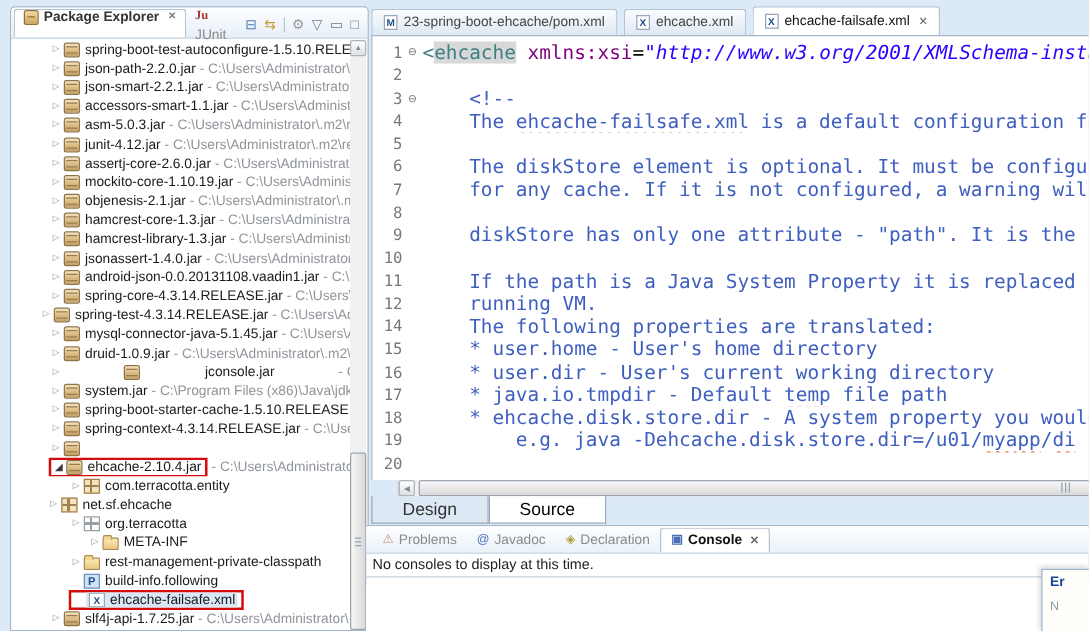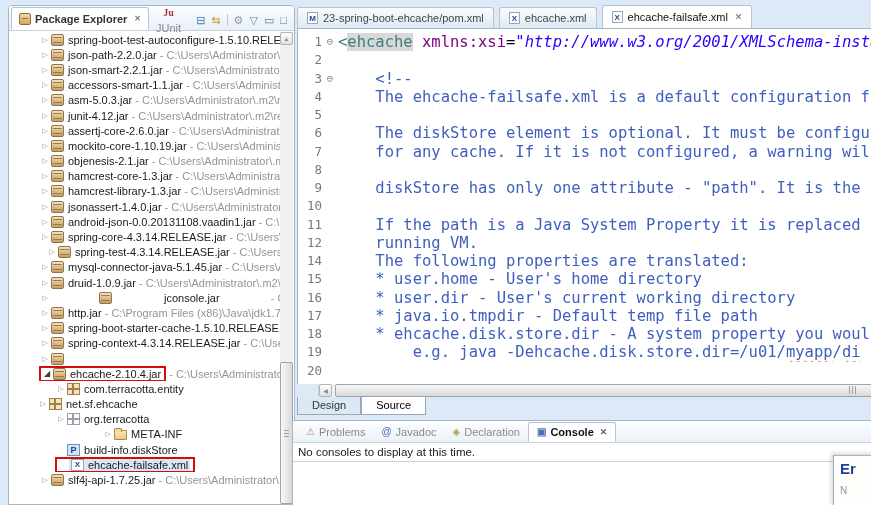--- a/index.html
+++ b/index.html
@@ -5,21 +5,21 @@
   * { margin:0; padding:0; box-sizing:border-box; }
   html,body { width:871px; height:505px; overflow:hidden; }
   body { background:#dce9f6; font-family:"Liberation Sans", sans-serif; position:relative; }
 
   
   .view { position:absolute; }
   .explorer { left:8px; top:5px; width:287px; height:500px; background:#fff;
               border:1px solid #a6b6c6; border-radius:4px 4px 0 0; overflow:hidden; }
   .vheader { height:25px; background:linear-gradient(180deg,#fdfeff,#e7eff8);
              border-bottom:1px solid #c4d2e0; display:flex; align-items:flex-end; padding:0 4px 0 2px; }
-  .vtab { display:flex; align-items:center; gap:4px; height:23px; padding:0 7px;
+  .vtab { display:flex; gap:4px; height:23px; padding:0 7px;
           font-size:11px; color:#333; border-radius:3px 3px 0 0;margin-top:12px; }
   .vtab.active { background:#fff; border:1px solid #b6c4d2; border-bottom:1px solid #fff; font-weight:bold; }
   .vtab.junit { color:#8a8a8a;flex-direction:column; }
   .tclose { font-size:8px; color:#777; margin-left:3px; }
   .pe-icon { width:12px; height:12px; display:inline-block; position:relative;
              background:linear-gradient(180deg,#f0d9a4,#cfa75e); border:1px solid #8f6f3e; border-radius:2px; }
   .pe-icon::before { content:""; position:absolute; left:2px; right:2px; top:4px; height:1px; background:#8f6f3e; }
   .ju { font-weight:bold; font-size:10px; color:#a03535; font-family:"Liberation Serif",serif; }
   .toolbar { margin-left:auto; display:flex; align-items:center; gap:6px; padding-right:3px; padding-bottom:4px; }
   .tbi { font-size:11px; line-height:11px; cursor:default; }
@@ -94,39 +94,39 @@
 
   .hscroll { position:absolute; left:21px; right:0; bottom:21px; height:13px; background:#f1f1f1;
              display:flex; border-left:1px solid #d0d0d0; }
   .htrack { position:relative; flex:1; overflow:hidden; }
   .hthumb { position:absolute; top:0; bottom:0; left:3px; width:140%;
             background:linear-gradient(180deg,#f8f8f8,#d9d9d9); border:1px solid #9aa4ae; border-radius:2px; }
   .hgrip { position:absolute; right:18px; top:2px; width:1px; height:8px; background:#98a0a8;
            box-shadow:3px 0 0 #98a0a8, -3px 0 0 #98a0a8; }
 
   .subtabs { position:absolute; left:0; right:0; bottom:0; height:21px; display:flex; align-items:flex-start; }
-  .stab { font-size:11px; color:#333; padding:2px 14px 3px; background:#dce8f4;
+  .stab { font-size:14px; color:#333; padding:2px 24px 3px; background:#dce8f4;
           border:1px solid #98a8b8; border-top:none; }
   .stab.active { background:#fff; color:#000; }
 
   
   .console-view { position:absolute; left:292px; top:420px; right:0; bottom:0; background:#fff;
                   border:1px solid #a6b6c6; border-right:none; border-bottom:none; border-radius:3px 0 0 0; }
   .ctabs { height:22px; background:linear-gradient(180deg,#fdfeff,#eaf1f8); border-bottom:1px solid #c4d2e0;
            display:flex; align-items:flex-end; padding-left:5px; }
   .ctab { display:flex; align-items:center; gap:4px; height:20px; padding:0 8px; font-size:11px; color:#8a8a8a; }
   .ctab.active { background:#fff; border:1px solid #b6c4d2; border-bottom:1px solid #fff;
                  border-radius:3px 3px 0 0; color:#111; font-weight:bold; }
   .cico { font-size:10px; line-height:10px; }
   .cmsg { font-size:11.5px; color:#222; padding:3px 0 3px 5px; border-bottom:1px solid #c8d2dc; }
   .carea { position:absolute; left:0; right:0; bottom:0; top:47px; background:#fff; }
 
   .popup { position:absolute; right:-2px; bottom:-2px; width:40px; height:52px; background:#fffefa;
            border:1px solid #9ab4cc; box-shadow:-2px -2px 4px rgba(0,0,0,.15); padding:4px 0 0 6px; }
-  .ptitle { font-size:15px; font-weight:bold; color:#17459c; }
+  .ptitle { font-size:11px; font-weight:bold; color:#17459c; }
   .pbody { font-size:10px; color:#8899aa; margin-top:8px; }
 </style>
 </head>
 <body>
 
 <div class="workbench">
 
   <section class="view explorer">
     <div class="vheader">
       <div class="vtab active">
@@ -225,21 +225,21 @@
           <span class="ic ic-jar"></span>
           <span class="tname">android-json-0.0.20131108.vaadin1.jar</span>
           <span class="tpath">&nbsp;- C:\Use</span>
         </div>
         <div class="trow" style="padding-left: 30px;">
           <span class="expander">▷</span>
           <span class="ic ic-jar"></span>
           <span class="tname">spring-core-4.3.14.RELEASE.jar</span>
           <span class="tpath">&nbsp;- C:\Users\Adm</span>
         </div>
-        <div class="trow" style="padding-left: 37px;">
+        <div class="trow" style="padding-left: 22px;">
           <span class="expander">▷</span>
           <span class="ic ic-jar"></span>
           <span class="tname">spring-test-4.3.14.RELEASE.jar</span>
           <span class="tpath">&nbsp;- C:\Users\Admi</span>
         </div>
         <div class="trow" style="padding-left: 30px;">
           <span class="expander">▷</span>
           <span class="ic ic-jar"></span>
           <span class="tname">mysql-connector-java-5.1.45.jar</span>
           <span class="tpath">&nbsp;- C:\Users\Adr</span>
@@ -252,21 +252,21 @@
         </div>
         <div class="trow" style="padding-left: 30px; gap: 48px;">
           <span class="expander">▷</span>
           <span class="ic ic-jar"></span>
           <span class="tname">jconsole.jar</span>
           <span class="tpath">&nbsp;- C:\Program Files (x86)\Java\jdk1.</span>
         </div>
         <div class="trow" style="padding-left: 30px;">
           <span class="expander">▷</span>
           <span class="ic ic-jar"></span>
-          <span class="tname">http.jar</span>
+          <span class="tname">system.jar</span>
           <span class="tpath">&nbsp;- C:\Program Files (x86)\Java\jdk1.7.0_</span>
         </div>
         <div class="trow" style="padding-left: 30px;">
           <span class="expander">▷</span>
           <span class="ic ic-jar"></span>
           <span class="tname">spring-boot-starter-cache-1.5.10.RELEASE.jar</span>
         </div>
         <div class="trow" style="padding-left: 30px;">
           <span class="expander">▷</span>
           <span class="ic ic-jar"></span>
@@ -293,29 +293,34 @@
         <div class="trow" style="padding-left: 28px;">
           <span class="expander">▷</span>
           <span class="ic ic-pkg"></span>
           <span class="tname">net.sf.ehcache</span>
         </div>
         <div class="trow" style="padding-left: 46px;">
           <span class="expander">▷</span>
           <span class="ic ic-pkge"></span>
           <span class="tname">org.terracotta</span>
         </div>
-        <div class="trow" style="padding-left: 61px; margin-left: 32px;">
+        <div class="trow" style="padding-left: 61px;">
           <span class="expander">▷</span>
           <span class="ic ic-folder"></span>
           <span class="tname">META-INF</span>
+        </div>
+        <div class="trow" style="padding-left: 46px;">
+          <span class="expander">▷</span>
+          <span class="ic ic-folder"></span>
+          <span class="tname">rest-management-private-classpath</span>
         </div>
         <div class="trow" style="padding-left: 46px;">
           <span class="expander"></span>
           <span class="ic ic-prop"></span>
-          <span class="tname">build-info.diskStore</span>
+          <span class="tname">build-info.following</span>
         </div>
         <div class="trow" style="padding-left: 46px;">
           <span class="redbox">
             <span class="expander"></span>
             <span class="selwrap">
               <span class="ic ic-xml"></span>
               <span class="tname">ehcache-failsafe.xml</span>
             </span>
           </span>
         </div>

